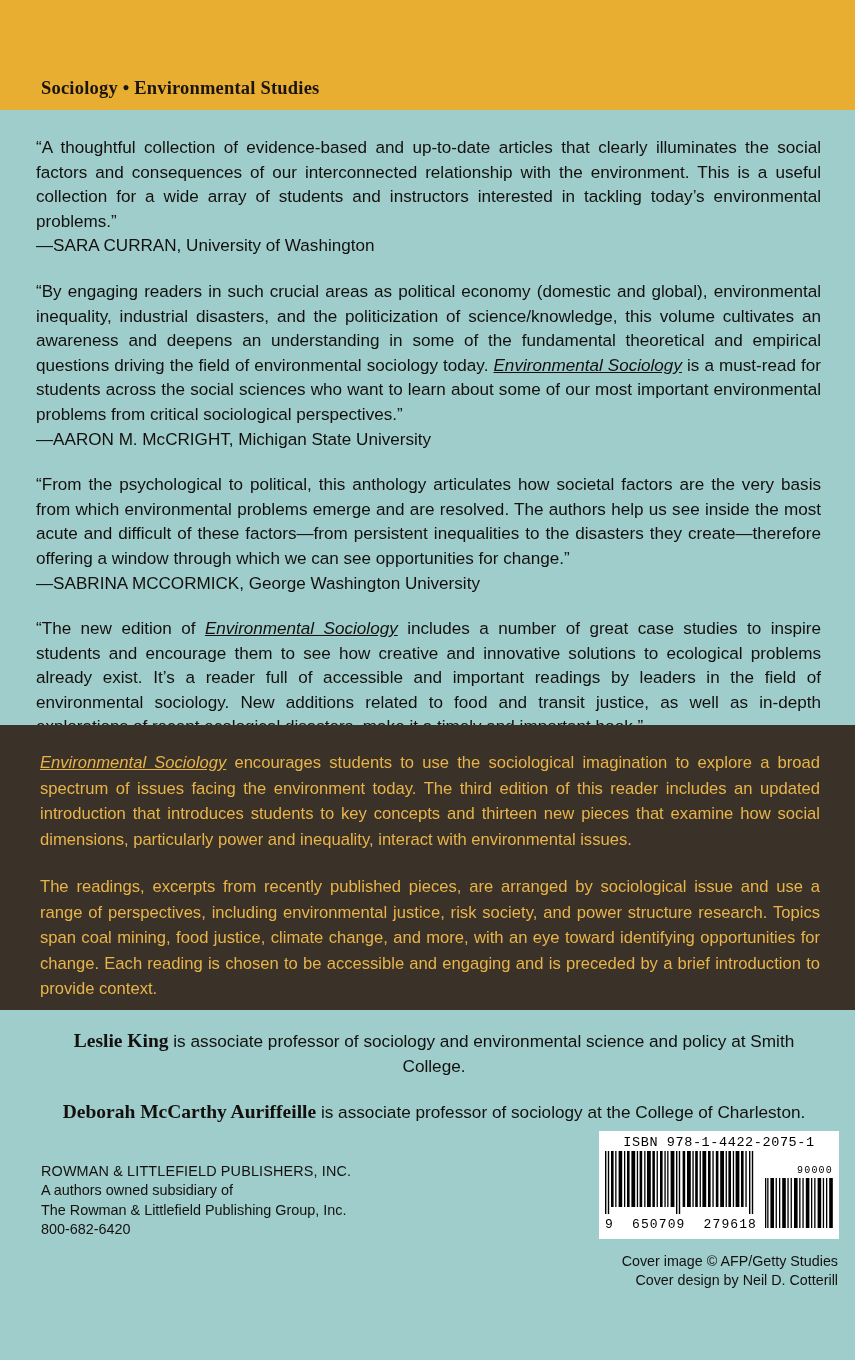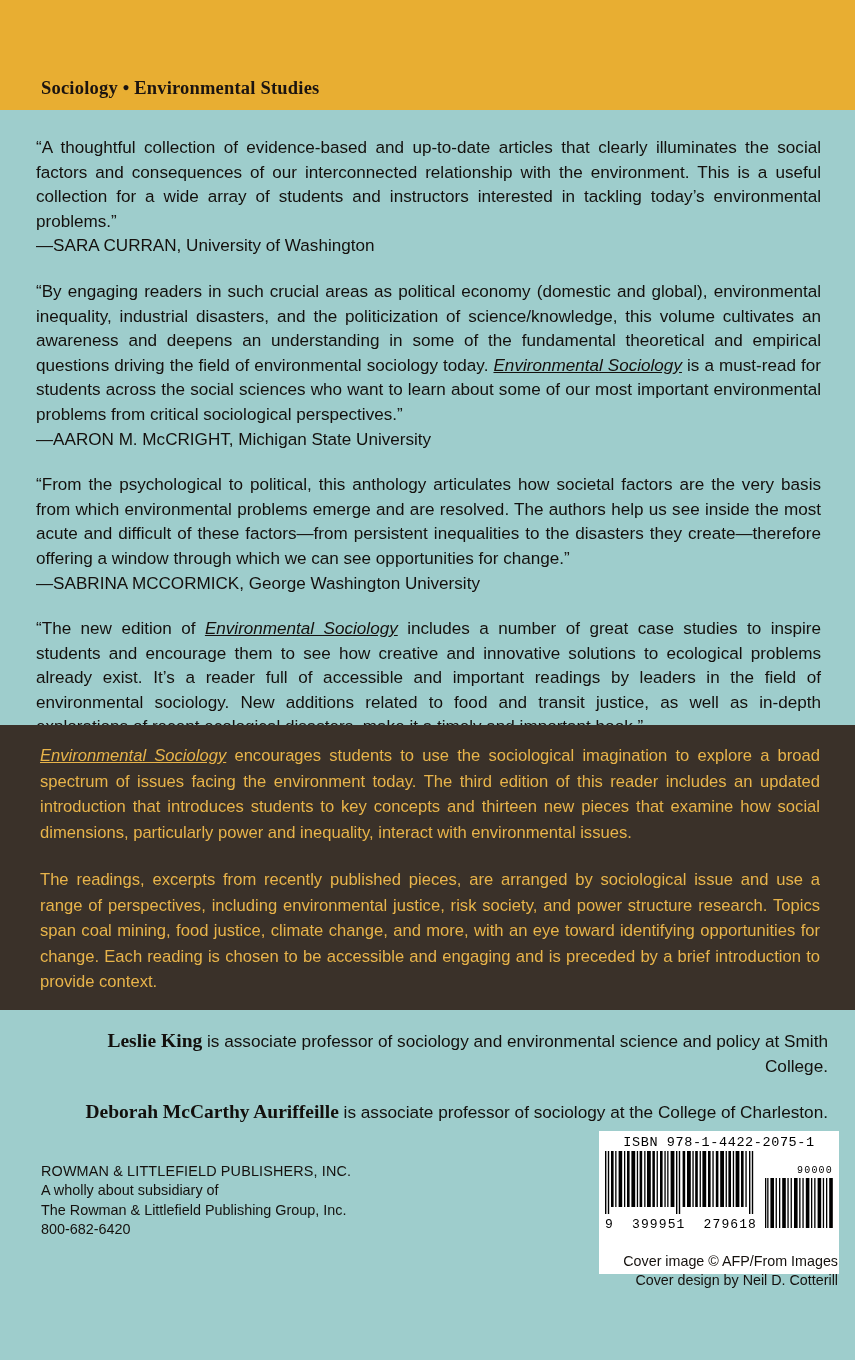--- a/index.html
+++ b/index.html
@@ -82,21 +82,21 @@
     left: 40px;
     top: 738px;
     width: 780px;
   }
   .desc p {
     color: #E8B44A;
     font-size: 16.6px;
     line-height: 25.5px;
     text-align: justify;
     text-align-last: left;
-    margin: 5px 0 22px 0;
+    margin: 12px 0 22px 0;
   }
   .desc p.last { margin-bottom: 0; }
 
   
   .band-teal-bottom {
     position: absolute;
     left: 0; top: 1010px;
     width: 855px;
     height: 350px;
     background: #9ECDCC;
@@ -105,21 +105,21 @@
     position: absolute;
     left: 40px;
     top: 1028px;
     width: 788px;
   }
   .bio {
     color: #13100d;
     font-size: 17.2px;
     line-height: 25px;
     margin: 0 0 20px 0;
-    text-align: right;
+    text-align: center;
   }
   .bio.last { margin-bottom: 16px; }
   .bio .name {
     font-family: "Liberation Serif", serif;
     font-weight: bold;
     font-size: 19.5px;
   }
 
   .publisher {
     position: absolute;
@@ -131,21 +131,21 @@
     white-space: nowrap;
   }
   .publisher .cap { letter-spacing: 0.15px; }
 
   
   .barcode-box {
     position: absolute;
     left: 599px;
     top: 1131px;
     width: 240px;
-    height: 143px;
+    height: 108px;
     background: #ffffff;
     box-sizing: border-box;
     padding: 4px 6px 3px 6px;
   }
   .barcode-isbn {
     font-family: "Liberation Mono", monospace;
     font-size: 13.5px;
     letter-spacing: 0.6px;
     color: #000;
     text-align: center;
@@ -226,21 +226,21 @@
 
   <div class="band-teal-bottom"></div>
 
   <div class="bios">
     <p class="bio"><span class="name">Leslie King</span><span> is associate professor of sociology and environmental science and policy at Smith College.</span></p>
     <p class="bio last"><span class="name">Deborah McCarthy Auriffeille</span><span> is associate professor of sociology at the College of Charleston.</span></p>
   </div>
 
   <div class="publisher">
     <div class="cap">ROWMAN &amp; LITTLEFIELD PUBLISHERS, INC.</div>
-    <div>A wholly about subsidiary of</div>
+    <div>A authors owned subsidiary of</div>
     <div>The Rowman &amp; Littlefield Publishing Group, Inc.</div>
     <div>800-682-6420</div>
   </div>
 
   <div class="barcode-box">
     <div class="barcode-isbn">ISBN 978-1-4422-2075-1</div>
     <div class="barcode-row">
       <div class="bc-main">
         <svg class="bars" viewBox="0 0 152 63" preserveAspectRatio="none">
           <g fill="#000">
@@ -279,21 +279,21 @@
             <rect x="127.8" y="0" width="1.3" height="56"></rect>
             <rect x="130.6" y="0" width="3.8" height="56"></rect>
             <rect x="136" y="0" width="2.6" height="56"></rect>
             <rect x="140.4" y="0" width="1.3" height="56"></rect>
             <rect x="144" y="0" width="1.4" height="63"></rect>
             <rect x="146.8" y="0" width="1.4" height="63"></rect>
           </g>
         </svg>
         <div class="bc-digits">
           <span>9</span>
-          <span>399951</span>
+          <span>650709</span>
           <span>279618</span>
         </div>
       </div>
       <div class="bc-addon">
         <div class="addon-num">90000</div>
         <svg class="bars" viewBox="0 0 68 50" preserveAspectRatio="none">
           <g fill="#000">
             <rect x="0" y="0" width="1.3" height="50"></rect>
             <rect x="2.2" y="0" width="1.3" height="50"></rect>
             <rect x="5.4" y="0" width="3.6" height="50"></rect>
@@ -312,17 +312,17 @@
             <rect x="57.8" y="0" width="1.3" height="50"></rect>
             <rect x="61" y="0" width="1.3" height="50"></rect>
             <rect x="64.2" y="0" width="3.6" height="50"></rect>
           </g>
         </svg>
       </div>
     </div>
   </div>
 
   <div class="credits">
-    <div>Cover image © AFP/From Images</div>
+    <div>Cover image © AFP/Getty Studies</div>
     <div>Cover design by Neil D. Cotterill</div>
   </div>
 
 </div>
 
 </body></html>

